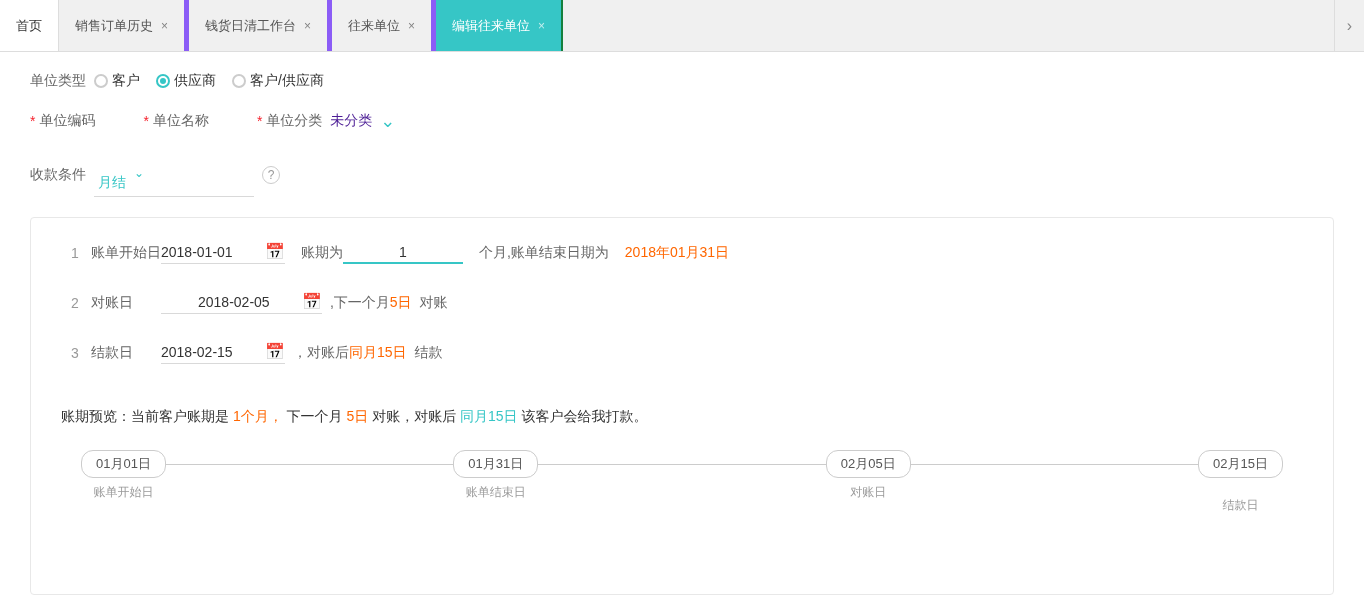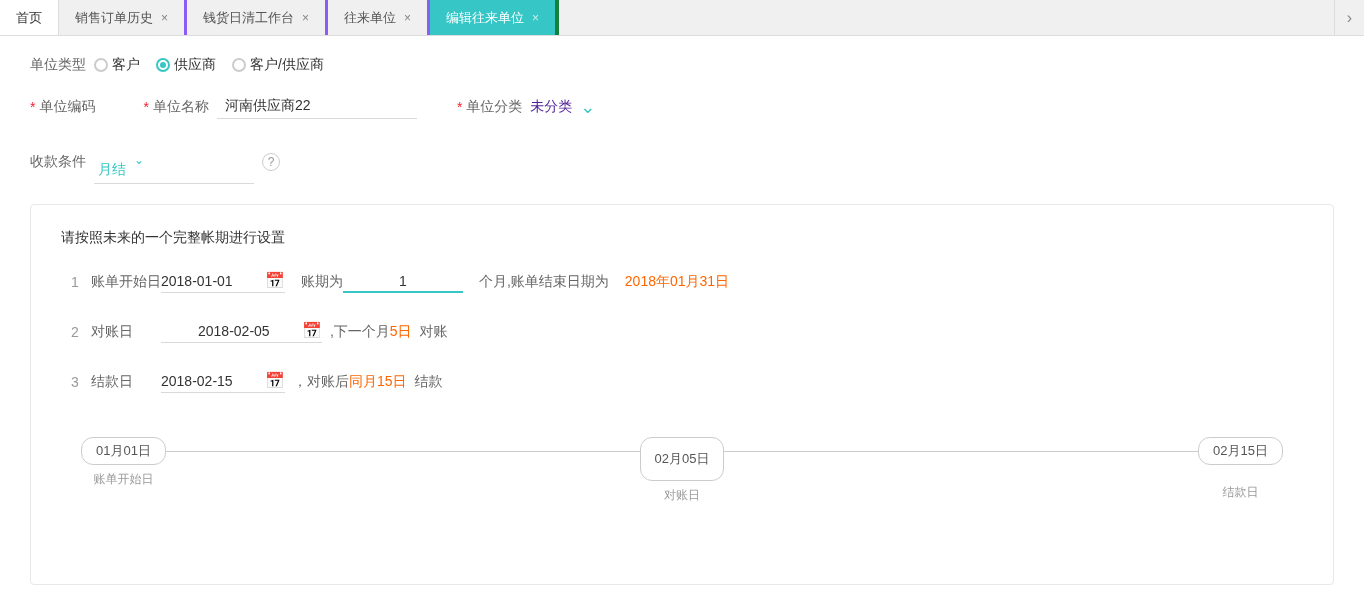--- a/index.html
+++ b/index.html
@@ -4,44 +4,44 @@
   <style>
     * { box-sizing: border-box; margin: 0; padding: 0; }
     body { font-family: "Microsoft YaHei", "PingFang SC", sans-serif; font-size: 14px; background: #f5f5f5; color: #333; }
 
     
     .tab-bar {
       display: flex;
       align-items: stretch;
       background: #f0f0f0;
       border-bottom: 1px solid #ddd;
-      height: 36px;
+      height: 52px;
       padding-left: 0;
     }
     .tab-item {
       display: flex;
       align-items: center;
       padding: 0 16px;
       cursor: pointer;
       font-size: 13px;
       color: #555;
-      border-right: 3px solid #8b5cf6;
+      border-right: 5px solid #8b5cf6;
       position: relative;
       white-space: nowrap;
       background: #f0f0f0;
     }
     .tab-item:first-child {
       background: #fff;
       color: #333;
       border-right: 1px solid #ddd;
     }
     .tab-item.active {
       background: #36c6c6;
       color: #fff;
-      border-right: 4px solid #15803d;
+      border-right: 2px solid #15803d;
     }
     .tab-item .close-btn {
       margin-left: 8px;
       font-size: 12px;
       opacity: 0.7;
       cursor: pointer;
     }
     .tab-arrow {
       margin-left: auto;
       display: flex;
@@ -311,21 +311,20 @@
   </div>
 
   <div class="form-row">
     <div class="form-group">
       <span class="required-star">*</span>
       <span class="form-label">单位编码</span>
     </div>
     <div class="form-group">
       <span class="required-star">*</span>
       <span class="form-label">单位名称</span>
-      <input type="text" class="form-input" style="width: 200px;" value="河南供应商22">
     </div>
     <div class="form-group">
       <span class="required-star">*</span>
       <span class="form-label">单位分类</span>
       <div class="category-select">
         <span class="category-value">未分类</span>
         <span class="category-arrow">⌄</span>
       </div>
     </div>
   </div>
@@ -335,21 +334,20 @@
       <span class="form-label">收款条件</span>
       <div class="select-with-arrow">
         <span class="select-value">月结</span>
         <span class="arrow-down">⌄</span>
       </div>
       <div class="help-icon">?</div>
     </div>
   </div>
 
   <div class="settings-box">
-    <div class="settings-title">请按照未来的一个完整帐期进行设置</div>
 
     <div class="settings-row">
       <span class="row-num">1</span>
       <span class="row-label">账单开始日</span>
       <div class="date-input-group">
         <input type="text" style="width: 100px; border: none; outline: none; font-size: 14px;" value="2018-01-01">
         <span class="calendar-icon">📅</span>
       </div>
       <span class="period-text">账期为</span>
       <input type="text" class="period-input" value="1" style="">
@@ -375,39 +373,52 @@
       <div class="date-input-group">
         <input type="text" style="width: 100px; border: none; outline: none; font-size: 14px;" value="2018-02-15">
         <span class="calendar-icon">📅</span>
       </div>
       <span class="reconcile-text">，对账后</span>
       <span class="highlight-orange">同月15日</span>
       <span class="reconcile-text">结款</span>
     </div>
 
     <div class="preview-section">
+      <div class="preview-text">
+        <span>账期预览：当前客户账期是</span>
+        <span class="highlight-orange">1个月，</span>
+        <span>下一个月</span>
+        <span class="highlight-orange">5日</span>
+        <span>对账，对账后</span>
+        <span style="color:#36c6c6;font-weight:500;">同月15日</span>
+        <span>该客户会给我打款。</span>
+      </div>
 
       <div style="position:relative; padding: 0 20px 40px 20px;">
 
         <div style="position:absolute; top:14px; left:30px; right:30px; height:1px; background:#ccc; z-index:0;"></div>
 
         <div style="position:absolute; top:9px; left:24px; width:10px; height:10px; border-radius:50%; background:#ccc; z-index:1;"></div>
 
         <div style="position:absolute; top:9px; right:24px; width:10px; height:10px; border-radius:50%; background:#ccc; z-index:1;"></div>
 
         <div style="display:flex; justify-content:space-between; align-items:flex-start; position:relative; z-index:2;">
 
           <div style="display:flex;flex-direction:column;align-items:center;">
             <div style="background:#fff;border:1px solid #ccc;border-radius:12px;padding:4px 14px;font-size:13px;color:#555;">01月01日</div>
             <div style="font-size:12px;color:#999;margin-top:6px;">账单开始日</div>
           </div>
 
-
           <div style="display:flex;flex-direction:column;align-items:center;">
-            <div style="background:#fff;border:1px solid #ccc;border-radius:12px;padding:12px 14px;font-size:13px;color:#555;">02月05日</div>
+            <div style="background:#fff;border:1px solid #ccc;border-radius:12px;padding:4px 14px;font-size:13px;color:#555;">01月31日</div>
+            <div style="font-size:12px;color:#999;margin-top:6px;">账单结束日</div>
+          </div>
+
+          <div style="display:flex;flex-direction:column;align-items:center;">
+            <div style="background:#fff;border:1px solid #ccc;border-radius:12px;padding:4px 14px;font-size:13px;color:#555;">02月05日</div>
             <div style="font-size:12px;color:#999;margin-top:6px;">对账日</div>
           </div>
 
           <div style="display:flex;flex-direction:column;align-items:center;gap:13px;">
             <div style="background:#fff;border:1px solid #ccc;border-radius:12px;padding:4px 14px;font-size:13px;color:#555;">02月15日</div>
             <div style="font-size:12px;color:#999;margin-top:6px;">结款日</div>
           </div>
 
         </div>
       </div>

